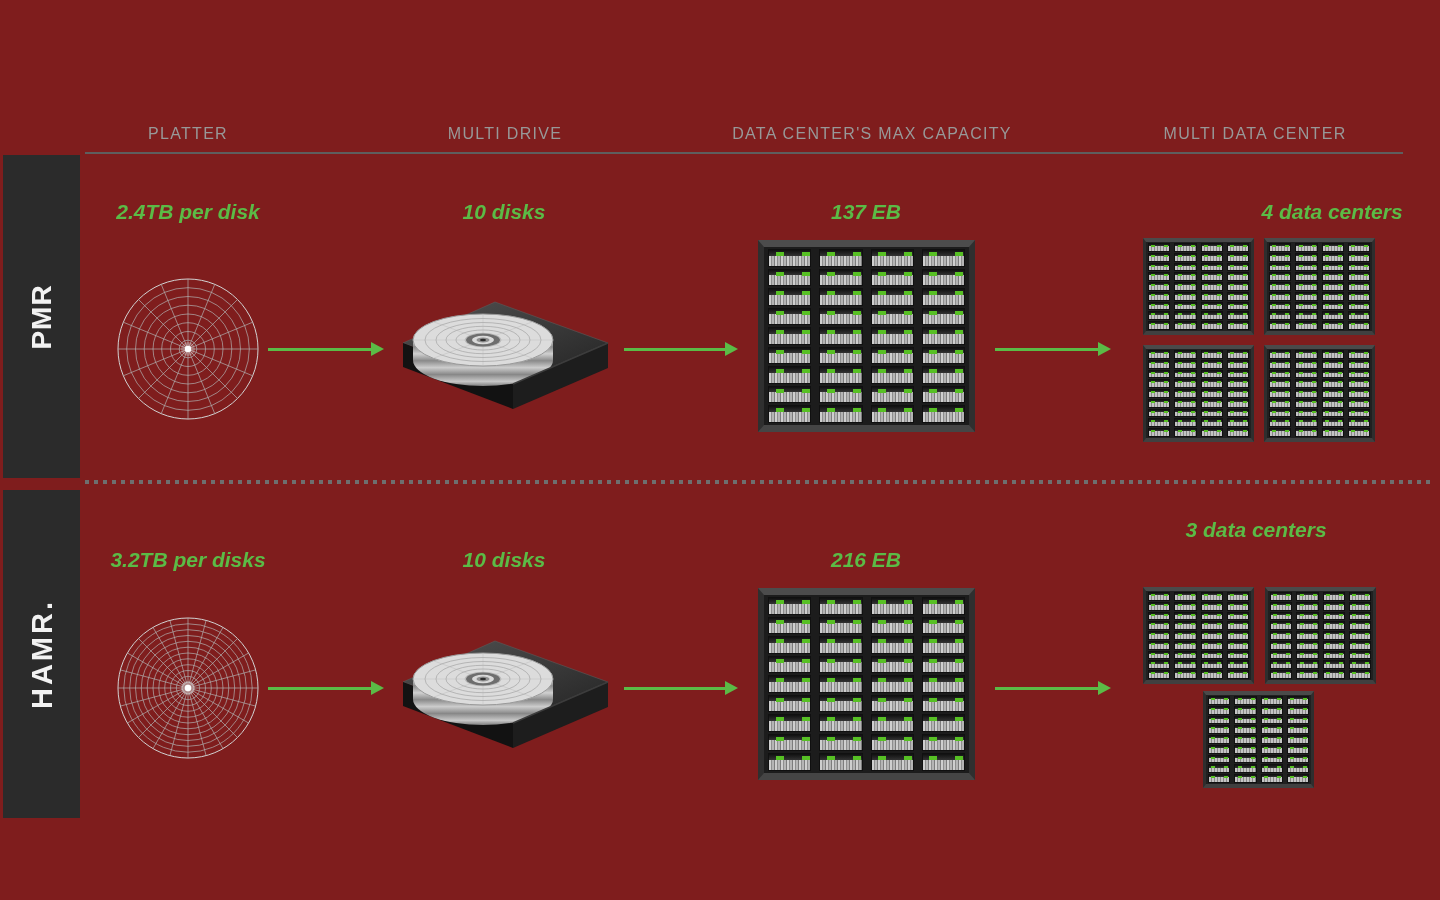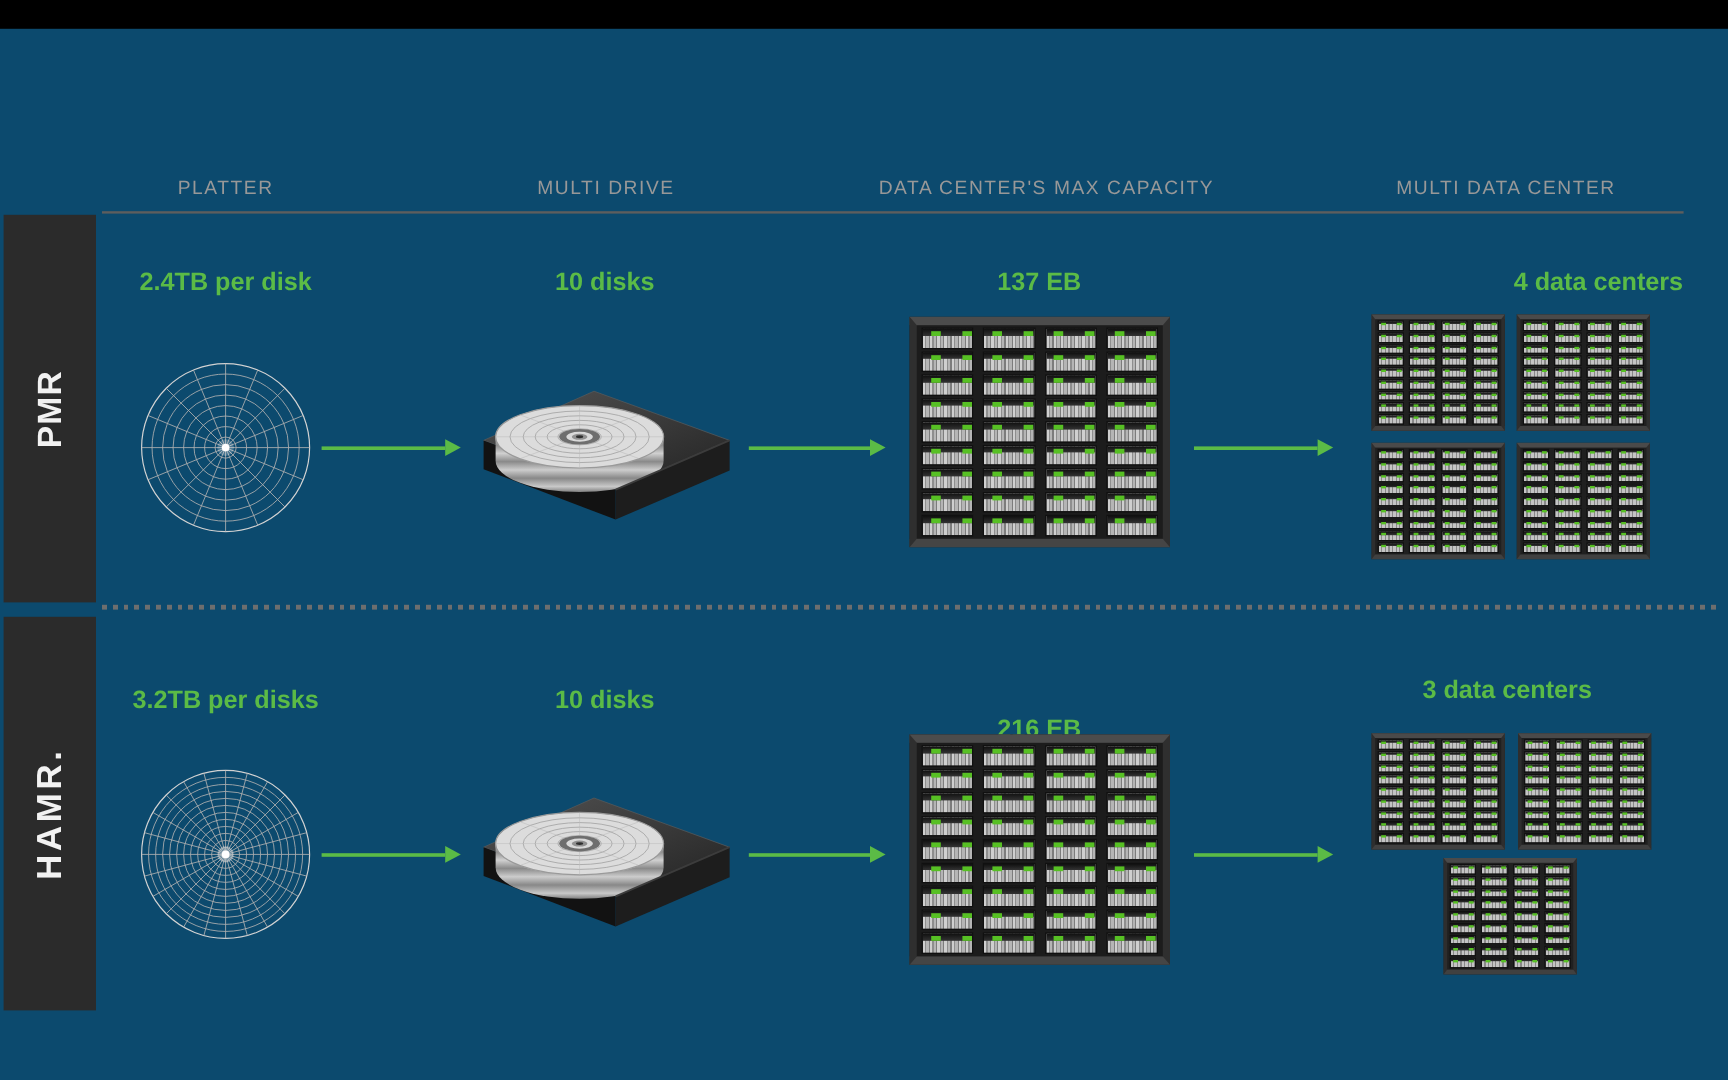--- a/index.html
+++ b/index.html
@@ -1,18 +1,18 @@
 <!DOCTYPE html>
 <html><head>
 <meta charset="utf-8">
 <style>
   html,body{margin:0;padding:0;background:#000;}
   body{width:1440px;height:900px;position:relative;overflow:hidden;
        font-family:"Liberation Sans", sans-serif;}
-  .stage{position:absolute;inset:0;background:#0c4a6e;margin-top:24px;}
+  .stage{position:absolute;inset:0;background:#7f1d1d;}
 
   
   .col-header{position:absolute;top:125px;transform:translateX(-50%);
     color:#989898;font-size:16px;letter-spacing:1.3px;white-space:nowrap;}
   .header-line{position:absolute;left:85px;top:152px;width:1318px;height:2px;background:#5e5e5e;}
 
   
   .side-panel{position:absolute;left:3px;width:77px;background:#2b2b2b;}
   .side-panel.pmr{top:155px;height:323px;}
   .side-panel.hamr{top:490px;height:328px;}
@@ -21,21 +21,21 @@
     color:#f2f2f2;font-weight:bold;white-space:nowrap;}
   .side-label.pmr-t{font-size:28px;letter-spacing:1px;}
   .side-label.hamr-t{font-size:29px;letter-spacing:3px;font-weight:800;}
 
   
   .dotted-divider{position:absolute;left:85px;top:480px;width:1347px;height:4px;
     background:repeating-linear-gradient(90deg,#6e6e6e 0 4px,transparent 4px 9px);}
 
   
   .val{position:absolute;transform:translateX(-50%);color:#5bbb46;
-    font-size:21px;font-weight:bold;white-space:nowrap;}
+    font-size:21px;font-weight:bold;white-space:nowrap;font-style:italic;}
 
   
   .arrow{position:absolute;height:3px;background:#5bbb46;}
   .arrow::after{content:"";position:absolute;right:-13px;top:-6px;
     border-left:13px solid #5bbb46;border-top:7px solid transparent;
     border-bottom:7px solid transparent;}
 
   
   .platter-svg,.drive-svg{position:absolute;}
 
@@ -353,22 +353,22 @@
       <div class="unit"></div>
       <div class="unit"></div>
       <div class="unit"></div>
       <div class="unit"></div>
       <div class="unit"></div>
       <div class="unit"></div>
     </div>
 
   <div class="val" style="left:188px;top:548px">3.2TB per disks</div>
   <div class="val" style="left:504px;top:548px">10 disks</div>
-  <div class="val" style="left:866px;top:572px">216 EB</div>
-  <div class="val" style="left:1256px;top:540px">3 data centers</div>
+  <div class="val" style="left:866px;top:548px">216 EB</div>
+  <div class="val" style="left:1256px;top:518px">3 data centers</div>
 
   <svg class="platter-svg" style="left:113px;top:613px" width="150" height="150" viewBox="0 0 150 150">
       <circle cx="75" cy="75" r="5.8" fill="none" stroke="#b2b2b2" stroke-width="0.7"></circle>
       <circle cx="75" cy="75" r="11.7" fill="none" stroke="#b2b2b2" stroke-width="0.7"></circle>
       <circle cx="75" cy="75" r="17.5" fill="none" stroke="#b2b2b2" stroke-width="0.7"></circle>
       <circle cx="75" cy="75" r="23.3" fill="none" stroke="#b2b2b2" stroke-width="0.7"></circle>
       <circle cx="75" cy="75" r="29.2" fill="none" stroke="#b2b2b2" stroke-width="0.7"></circle>
       <circle cx="75" cy="75" r="35.0" fill="none" stroke="#b2b2b2" stroke-width="0.7"></circle>
       <circle cx="75" cy="75" r="40.8" fill="none" stroke="#b2b2b2" stroke-width="0.7"></circle>
       <circle cx="75" cy="75" r="46.7" fill="none" stroke="#b2b2b2" stroke-width="0.7"></circle>

